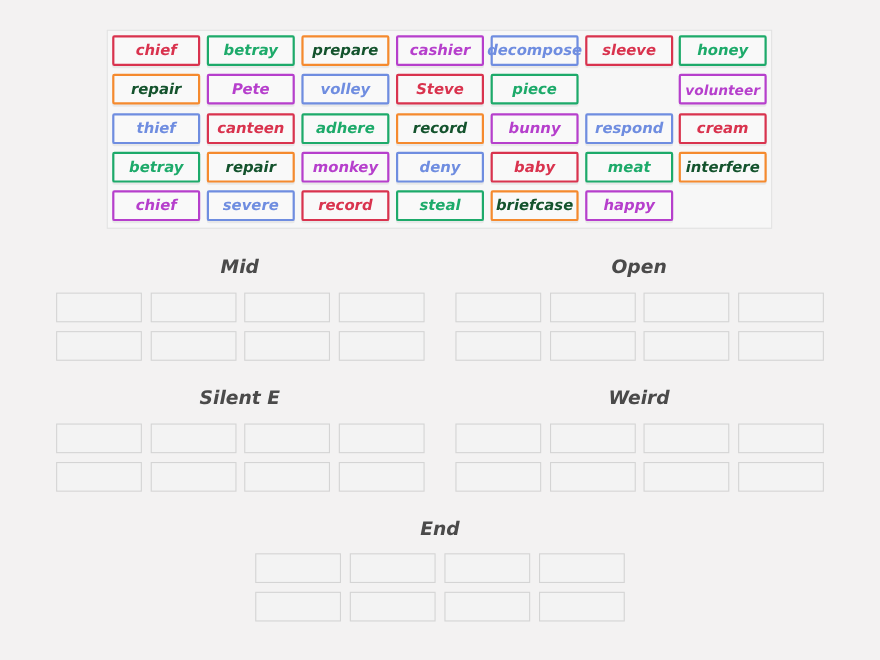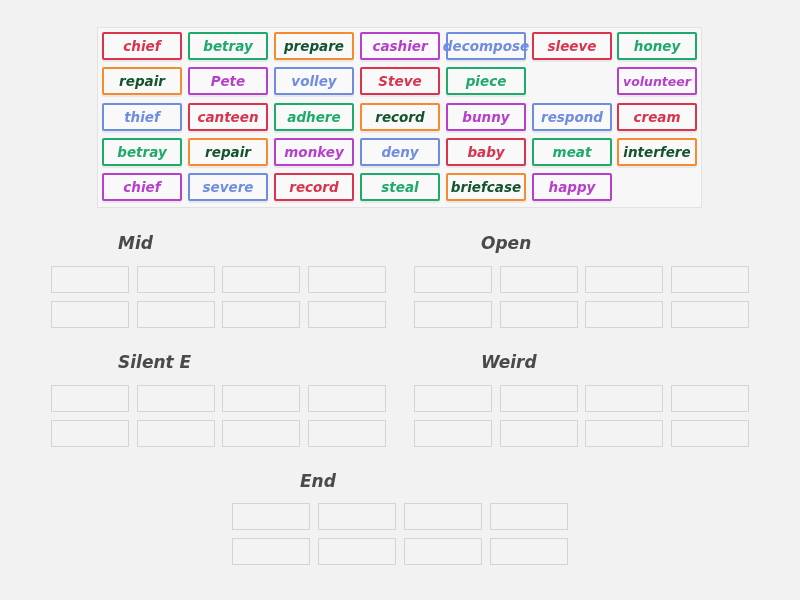--- a/index.html
+++ b/index.html
@@ -21,21 +21,21 @@
     box-shadow:0 2px 0 rgba(0,0,0,0.06);
     cursor:grab;
   }
   .red { color:#d9334e; border-color:#d9334e; }
   .green { color:#1daa6a; border-color:#1daa6a; }
   .orange { color:#14532d; border-color:#f58a2e; }
   .purple { color:#b63fcc; border-color:#b63fcc; }
   .blue { color:#6f8de0; border-color:#6f8de0; }
   .group-title {
     position:absolute; font-style:italic; font-weight:bold; font-size:17px;
-    color:#4a4a4a; width:200px;
+    color:#4a4a4a; text-align:center; width:200px;
   }
   .slot {
     position:absolute; width:78px; height:27px; box-sizing:border-box;
     border:1px solid #d4d4d4; background:#f3f3f3;
   }
 </style>
 </head>
 <body>
 
 <div class="bank">

